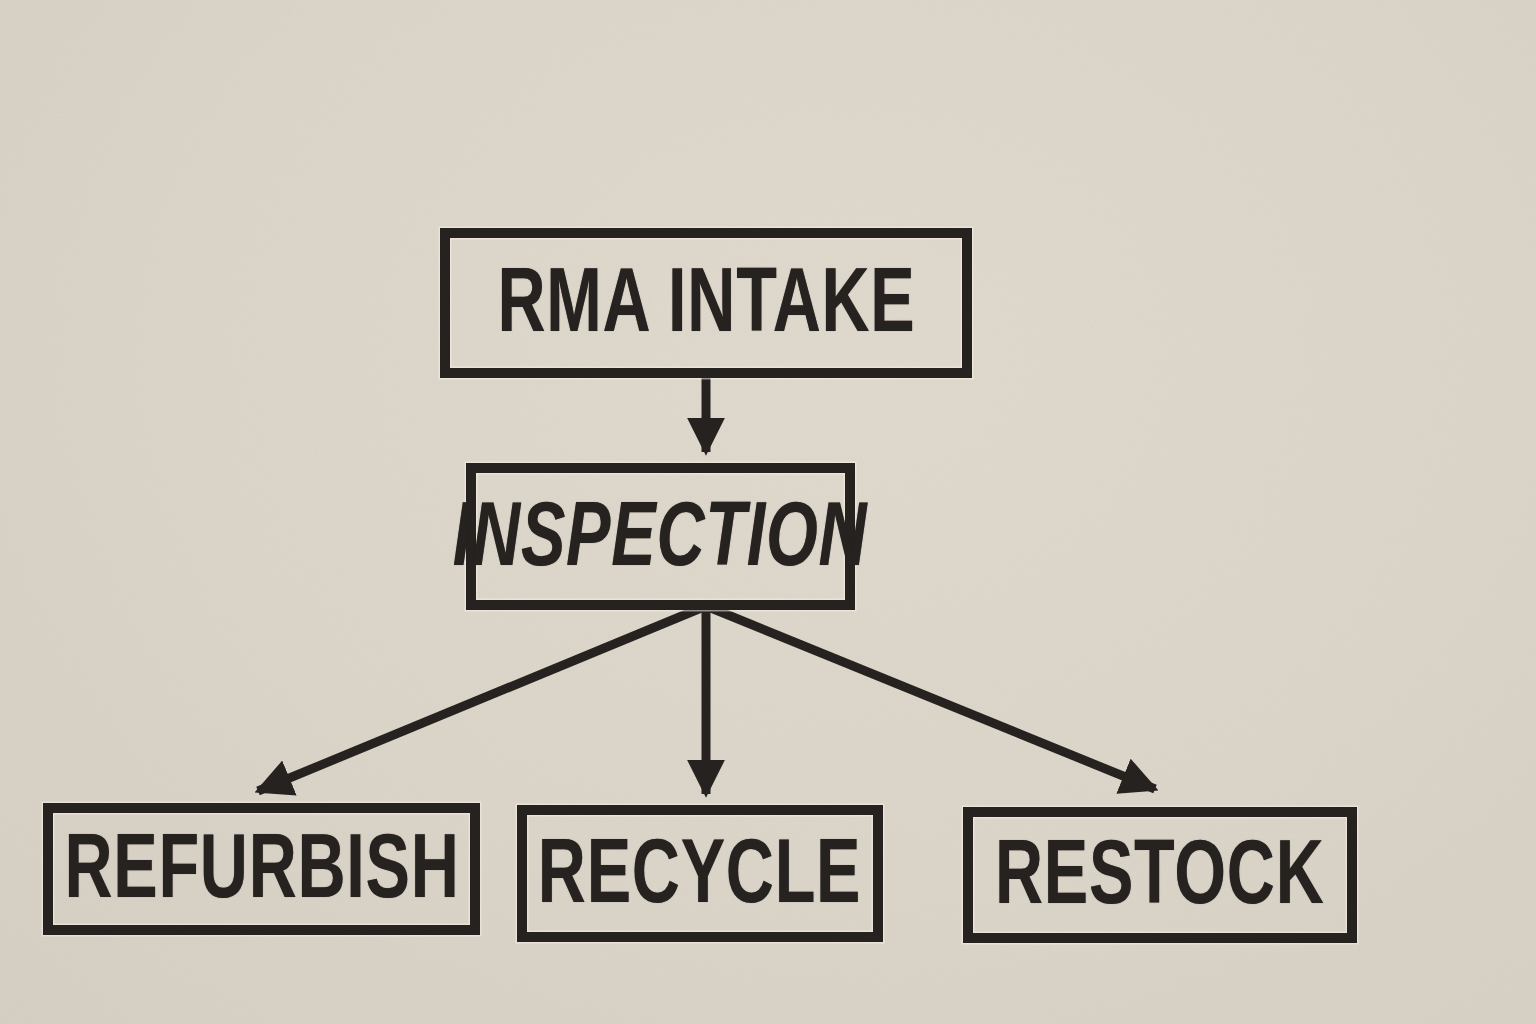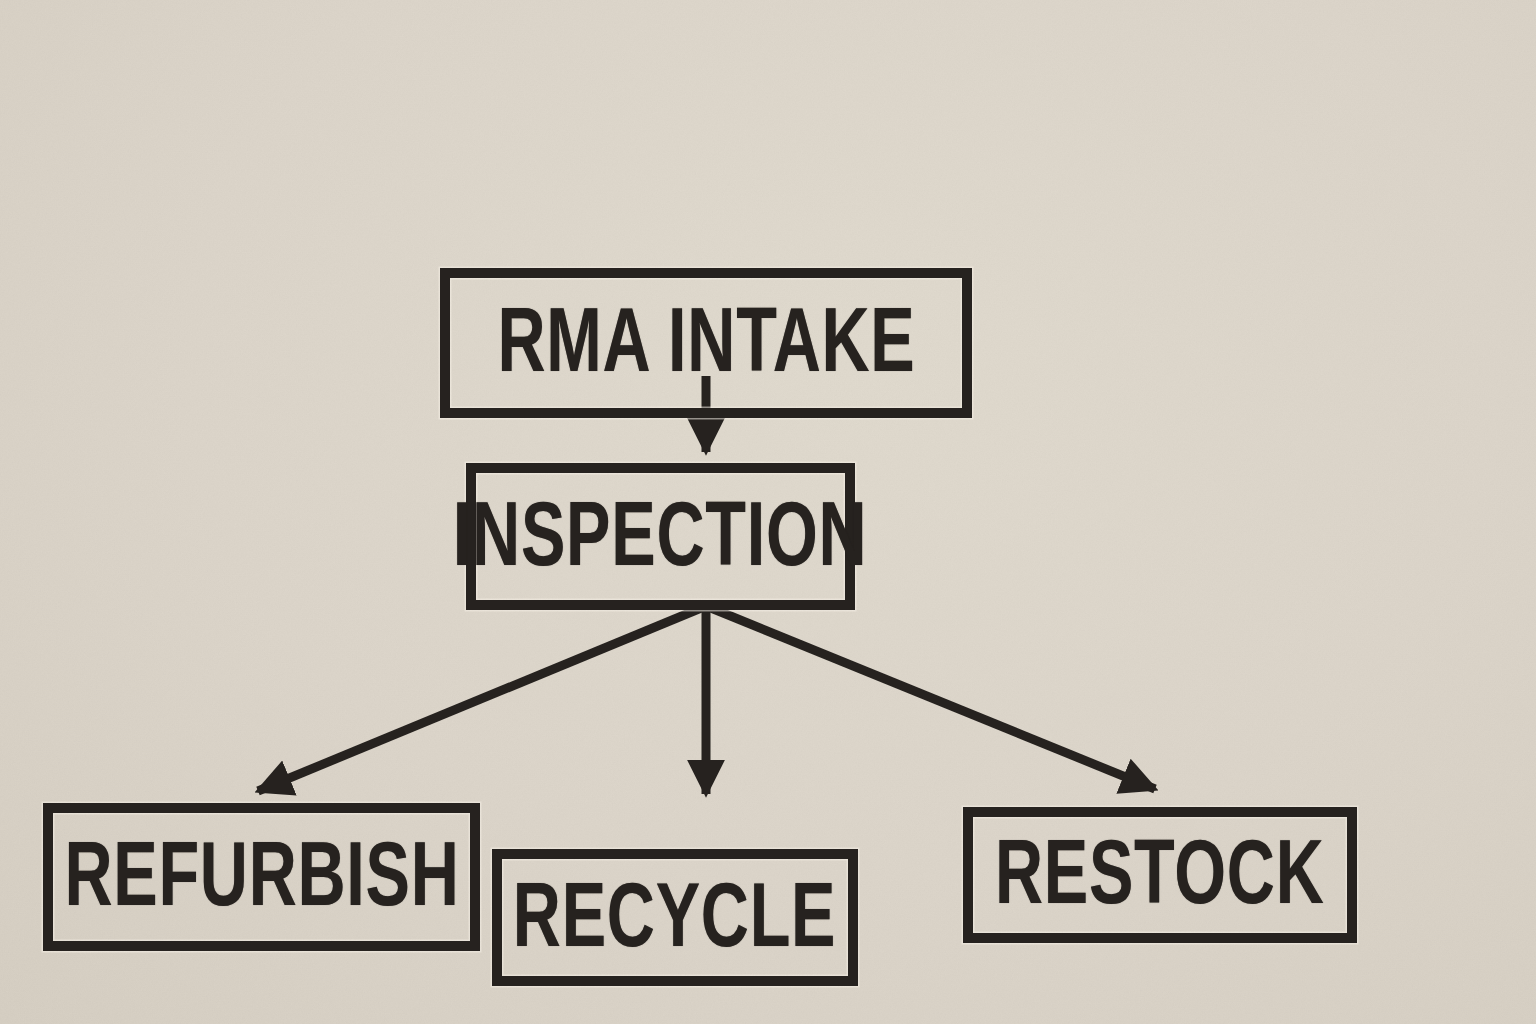--- a/index.html
+++ b/index.html
@@ -72,24 +72,24 @@
     font-size: 90px;
     line-height: 1;
     color: #26221f;
     white-space: nowrap;
     transform: scaleX(0.74);
     transform-origin: center;
     letter-spacing: 1px;
     text-shadow: 0 0 1px rgba(38,34,31,0.55);
     padding-bottom: 6px;
   }
-  #node-rma        { left: 440px; top: 228px; width: 532px; height: 150px; margin-top: 40px; }
-  #node-inspection { left: 466px; top: 463px; width: 389px; height: 147px; }
-  #node-refurbish  { left:  43px; top: 803px; width: 437px; height: 148px; }
-  #node-recycle    { left: 492px; top: 805px; width: 366px; height: 137px; margin-top: 44px; }
+  #node-rma        { left: 440px; top: 228px; width: 532px; height: 150px; }
+  #node-inspection { left: 466px; top: 463px; width: 389px; height: 147px; font-style: italic; }
+  #node-refurbish  { left:  43px; top: 803px; width: 437px; height: 132px; }
+  #node-recycle    { left: 517px; top: 805px; width: 366px; height: 137px; }
   #node-restock    { left: 963px; top: 807px; width: 394px; height: 136px; align-items: center; }
 </style>
 </head>
 <body>
 
 <div id="stage">
 
 
   <svg id="arrows" width="1536" height="1024" viewBox="0 0 1536 1024">
     <defs>

